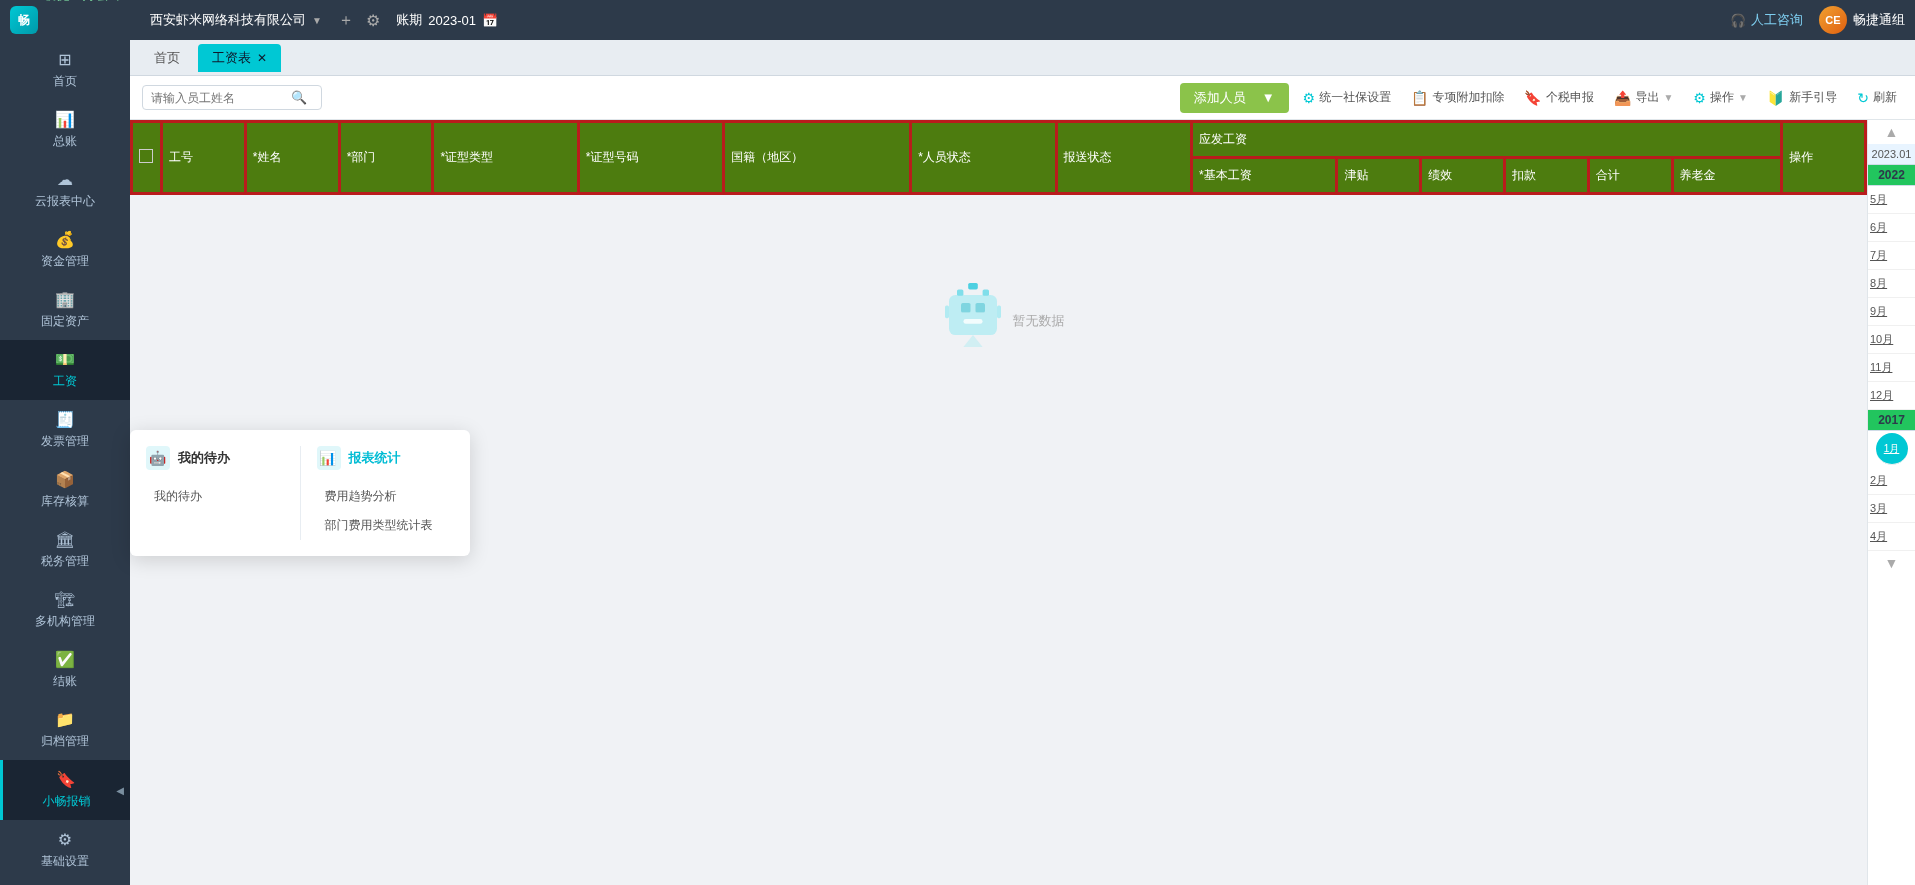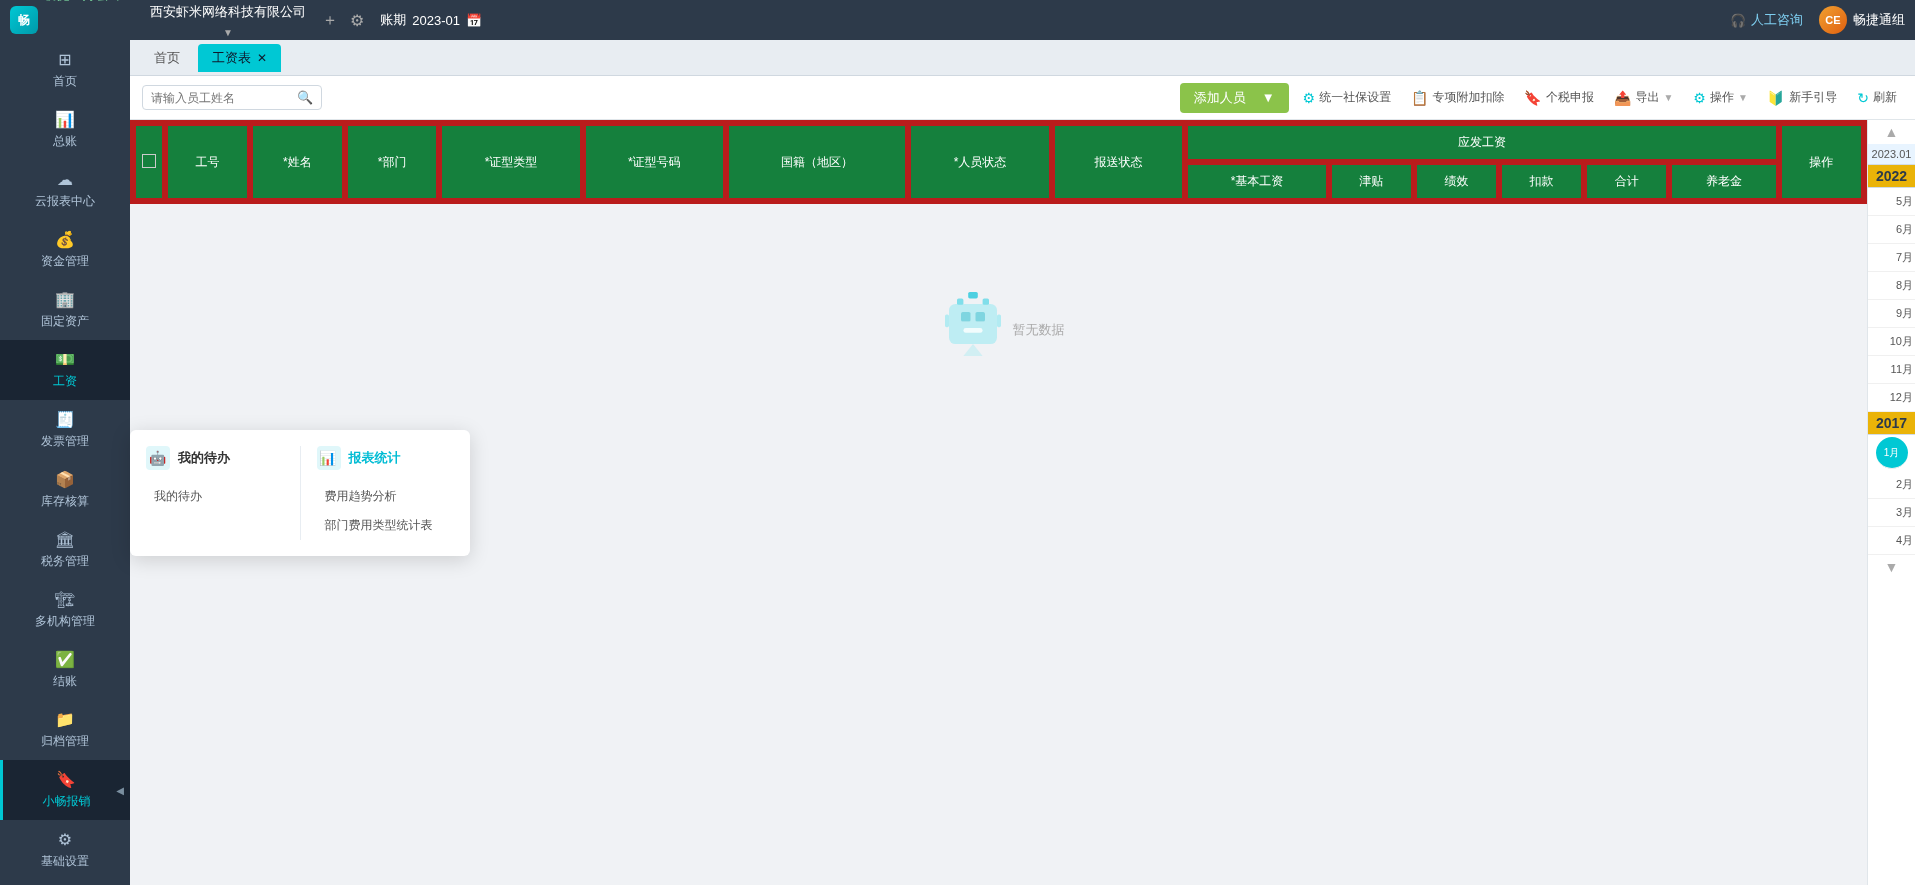--- a/index.html
+++ b/index.html
@@ -24,21 +24,21 @@
       width: 28px; height: 28px;
       background: linear-gradient(135deg, #00c8d4, #0099aa);
       border-radius: 6px;
       display: flex; align-items: center; justify-content: center;
       color: white; font-size: 12px; font-weight: bold;
     }
     .logo-text { color: #86efac; font-size: 13px; line-height: 1.2; }
     .logo-sub { color: #7ecef0; font-size: 10px; margin-top: 36px; }
     .company-area {
       display: flex; align-items: center; gap: 6px;
-      color: white; font-size: 13px; margin-left: 10px; flex-direction: column;
+      color: white; font-size: 13px; margin-left: 10px;
     }
     .company-name { color: white; font-size: 13px; }
     .dropdown-arrow { color: #aaa; font-size: 10px; cursor: pointer; }
     .top-bar-actions { display: flex; align-items: center; gap: 12px; margin-left: 16px; }
     .top-bar-icon { color: #aaa; font-size: 16px; cursor: pointer; }
     .period-area { display: flex; align-items: center; gap: 6px; color: white; font-size: 13px; margin-left: 16px; }
     .top-right { margin-left: auto; display: flex; align-items: center; gap: 16px; }
     .service-btn { display: flex; align-items: center; gap: 4px; color: #7ecef0; font-size: 13px; cursor: pointer; }
     .user-area { display: flex; align-items: center; gap: 6px; color: white; font-size: 13px; cursor: pointer; }
     .user-avatar {
@@ -114,21 +114,20 @@
       padding: 0 12px;
       gap: 8px;
       border-bottom: 1px solid #e0e6ea;
       flex-shrink: 0;
     }
     .search-box {
       display: flex; align-items: center;
       border: 1px solid #d0d8e0;
       border-radius: 4px;
       padding: 4px 8px;
-      gap: 6px;
       width: 180px;
     }
     .search-input {
       border: none; outline: none;
       font-size: 12px; color: #999;
       width: 140px; background: transparent;
     }
     .search-icon { color: #aaa; font-size: 13px; }
     .toolbar-spacer { flex: 1; }
     .add-btn {
@@ -145,25 +144,25 @@
       display: flex; align-items: center; gap: 4px;
       color: #555; font-size: 12px; cursor: pointer;
       padding: 4px 6px;
     }
     .toolbar-action-icon { font-size: 14px; color: #00c8d4; }
 
     
     .table-container { flex: 1; overflow: auto; position: relative; }
     .salary-table { width: 100%; border-collapse: collapse; font-size: 12px; }
     .salary-table th {
-      background: #15803d;
+      background: #4d7c0f;
       color: white;
       padding: 8px 6px;
-      text-align: center;
-      border: 6px solid #b91c1c;
+      text-align: left;
+      border: 3px solid #b91c1c;
       white-space: nowrap;
       font-weight: normal;
     }
     .header-group {
       background: #00bcd4;
       color: white;
       text-align: center;
       padding: 6px;
       border: 1px solid #00acc1;
     }
@@ -187,39 +186,40 @@
     .month-header {
       background: #e8f4ff;
       color: #555;
       font-size: 11px;
       padding: 4px 2px;
       text-align: center;
       border-bottom: 1px solid #d0dce8;
     }
     .month-item {
       padding: 6px 2px;
-      text-align: right;
+      text-align: left;
       font-size: 11px;
       color: #555;
       cursor: pointer;
       border-bottom: 1px solid #f0f0f0;
+      text-decoration: underline;
     }
     .month-item.active {
       background: #00c8d4;
       color: white;
       border-radius: 50%;
       width: 32px; height: 32px;
       margin: 2px auto;
       display: flex; align-items: center; justify-content: center;
       font-size: 10px;
     }
     .month-year-label {
-      background: #eab308;
+      background: #22c55e;
       color: #2d3a4a;
-      font-size: 14px;
+      font-size: 12px;
       padding: 3px 2px;
       text-align: center;
       border-bottom: 1px solid #d0dce8;
       font-weight: bold;
     }
     .month-nav {
       display: flex; align-items: center; justify-content: center;
       padding: 4px; cursor: pointer; color: #aaa; font-size: 14px;
     }
 

